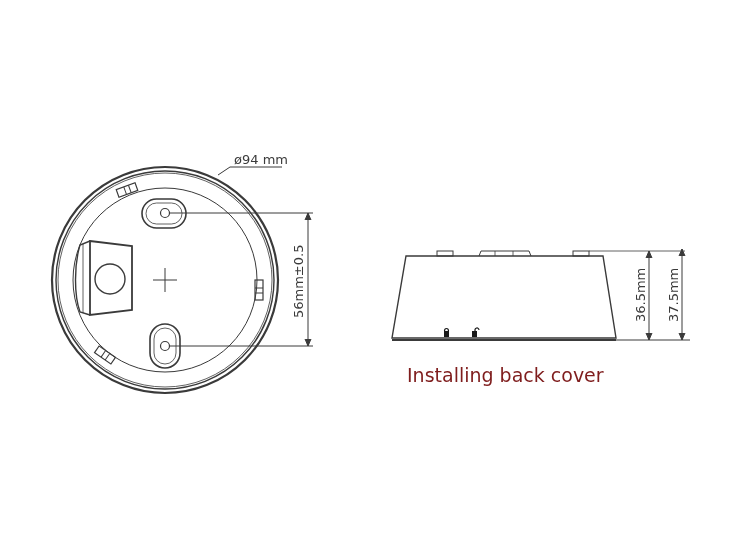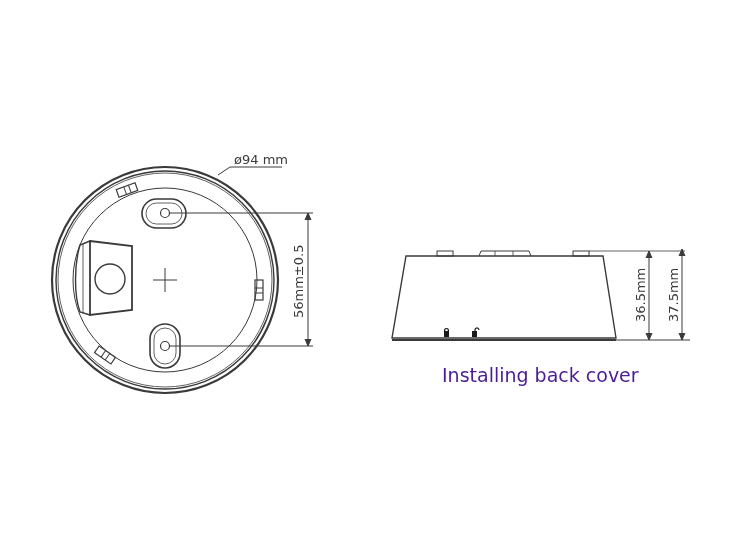--- a/index.html
+++ b/index.html
@@ -1,19 +1,19 @@
 <!DOCTYPE html>
 <html><head>
   <meta charset="utf-8">
   <style>
     html, body { margin: 0; padding: 0; background: #ffffff; }
     body { width: 738px; height: 552px; position: relative; overflow: hidden; font-family: "DejaVu Sans", sans-serif; }
     svg { position: absolute; left: 0; top: 0; }
     .dim-label { font-family: "DejaVu Sans", sans-serif; font-size: 13px; fill: #3a3a3a; }
-    .caption { position: absolute; left: 442px; top: 364px; font-family: "DejaVu Sans", sans-serif; font-size: 19px; color: #4c1d95; letter-spacing: 0px; }
+    .caption { position: absolute; left: 407px; top: 364px; font-family: "DejaVu Sans", sans-serif; font-size: 19px; color: #7f1d1d; letter-spacing: 0px; }
   </style>
 </head>
 <body>
 
 <svg width="738" height="552" viewBox="0 0 738 552">
 
   <g stroke="#3a3a3a" fill="none">
 
     <circle cx="165" cy="280" r="113" stroke-width="2.2"></circle>
     <circle cx="165" cy="280" r="109" stroke-width="1.4"></circle>

